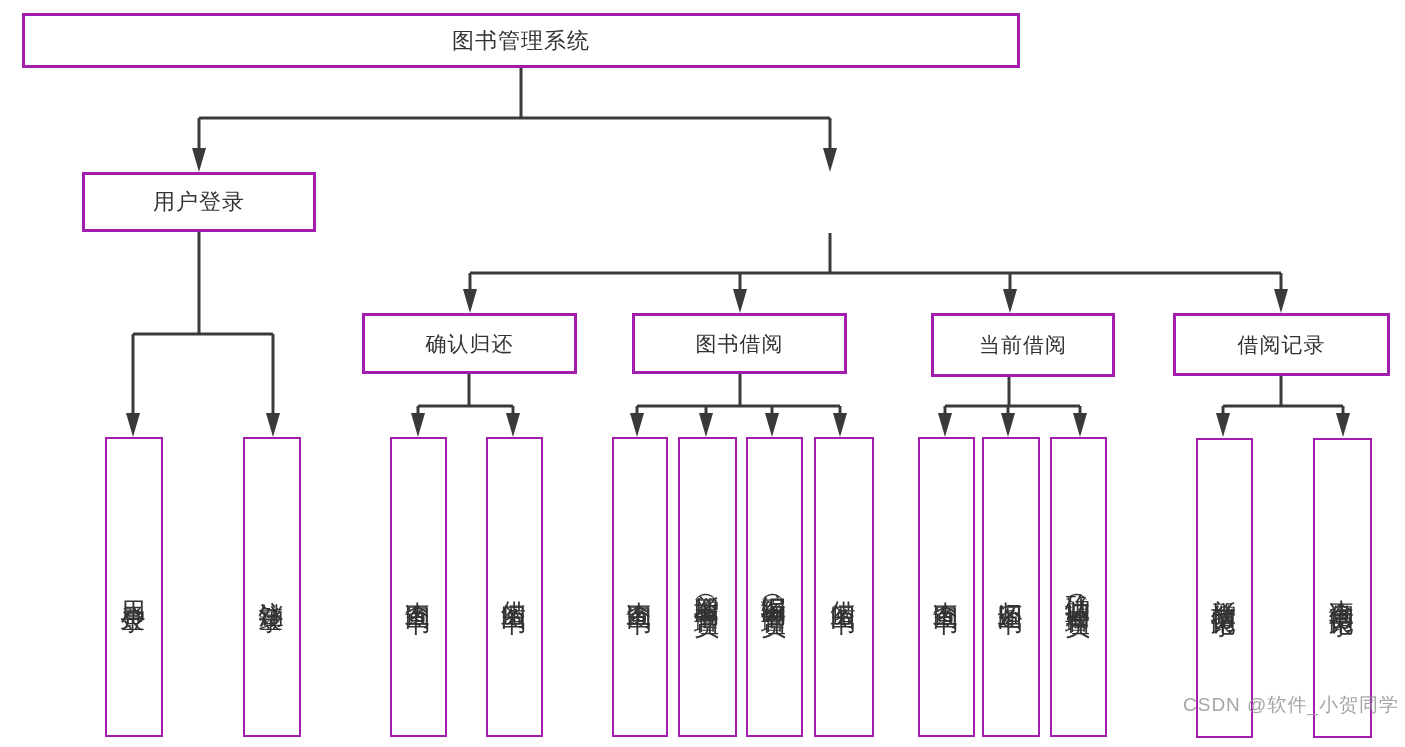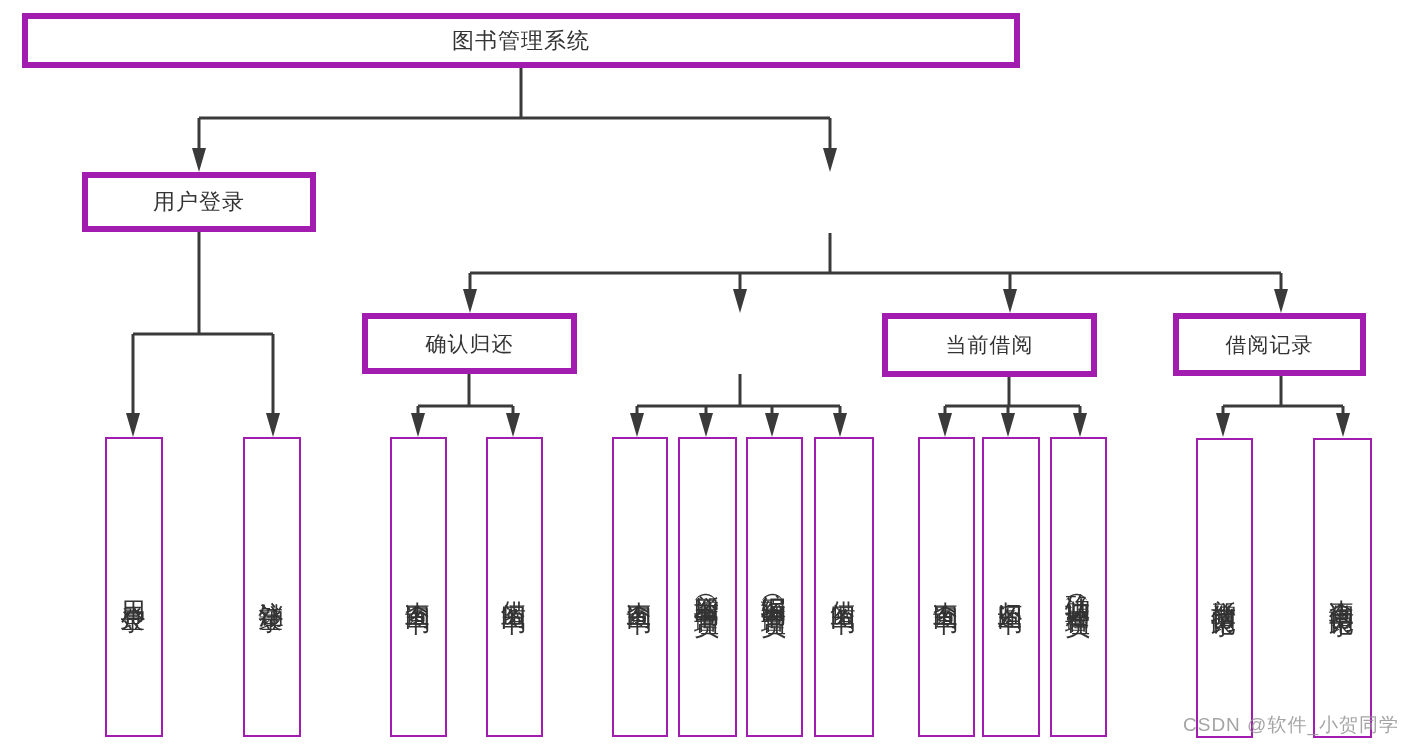--- a/index.html
+++ b/index.html
@@ -2,32 +2,32 @@
 <html><head>
 <meta charset="utf-8">
 <style>
   html,body { margin:0; padding:0; background:#ffffff; }
   .canvas {
     position:relative; width:1405px; height:747px; background:#ffffff;
     font-family:"Liberation Sans", sans-serif; color:#333333; overflow:hidden;
   }
   .box {
     position:absolute; box-sizing:border-box; background:#ffffff;
-    border:6px solid #a21caf; display:flex; align-items:center; justify-content:center;
+    border:3px solid #a21caf; display:flex; align-items:center; justify-content:center;
     text-align:center;
   }
   .h-box { font-size:22px; letter-spacing:1px; }
   .lvl3  { font-size:21px; }
   .v-box {
     writing-mode:vertical-rl; font-size:25px; letter-spacing:3px;
     border-width:2.5px;
   }
   .connectors { position:absolute; left:0; top:0; width:1405px; height:747px; }
   .watermark {
-    position:absolute; left:1183px; top:712px; font-size:19px;
+    position:absolute; left:1183px; top:692px; font-size:19px;
     color:rgba(148,148,148,0.85); letter-spacing:1px; white-space:nowrap; z-index:5;
   }
 </style>
 </head>
 <body>
 
 <div class="canvas">
 
   <svg class="connectors" viewBox="0 0 1405 747" xmlns="http://www.w3.org/2000/svg">
     <g stroke="#3a3a3a" stroke-width="3" fill="none">
@@ -96,22 +96,23 @@
       <polygon points="1216,413 1230,413 1223,437"></polygon>
       <polygon points="1336,413 1350,413 1343,437"></polygon>
     </g>
   </svg>
 
   <div class="box h-box" style="left:22px; top:13px; width:998px; height:55px;">图书管理系统</div>
 
   <div class="box h-box" style="left:82px; top:172px; width:234px; height:60px;">用户登录</div>
 
   <div class="box h-box lvl3" style="left:362px; top:313px; width:215px; height:61px;">确认归还</div>
-  <div class="box h-box lvl3" style="left:882px; top:313px; width:215px; height:64px;">当前借阅</div>
-  <div class="box h-box lvl3" style="left:1173px; top:313px; width:193px; height:63px;">借阅记录</div>
+  <div class="box h-box lvl3" style="left:632px; top:313px; width:215px; height:61px;">图书借阅</div>
+  <div class="box h-box lvl3" style="left:931px; top:313px; width:184px; height:64px;">当前借阅</div>
+  <div class="box h-box lvl3" style="left:1173px; top:313px; width:217px; height:63px;">借阅记录</div>
 
   <div class="box v-box" style="left:105px; top:437px; width:58px; height:300px;">用户登录</div>
   <div class="box v-box" style="left:243px; top:437px; width:58px; height:300px;">注销登录</div>
 
   <div class="box v-box" style="left:390px; top:437px; width:57px; height:300px;">查询图书</div>
   <div class="box v-box" style="left:486px; top:437px; width:57px; height:300px;">借阅图书</div>
 
   <div class="box v-box" style="left:612px; top:437px; width:56px; height:300px;">查询图书</div>
   <div class="box v-box" style="left:678px; top:437px; width:59px; height:300px;">新增图书（管理员）</div>
   <div class="box v-box" style="left:746px; top:437px; width:57px; height:300px;">编辑图书（管理员）</div>

